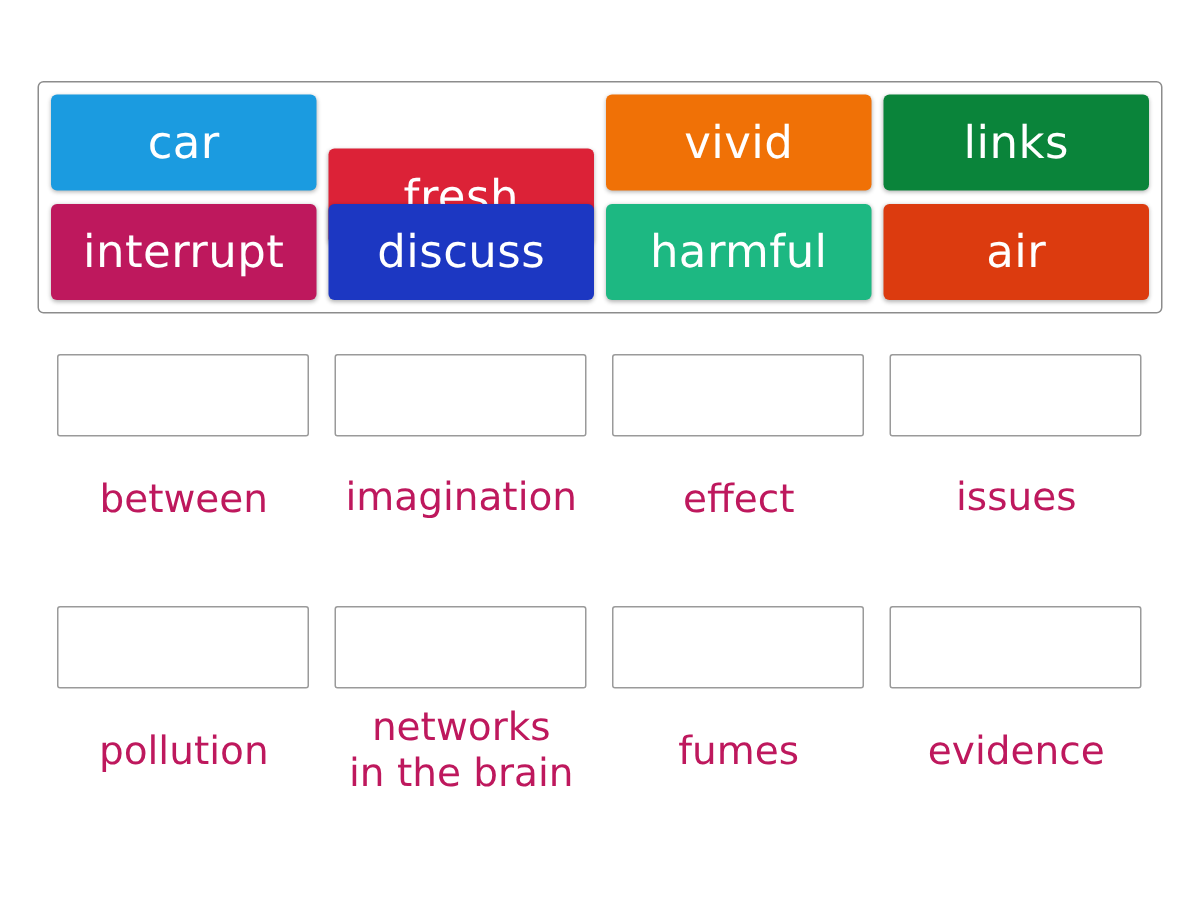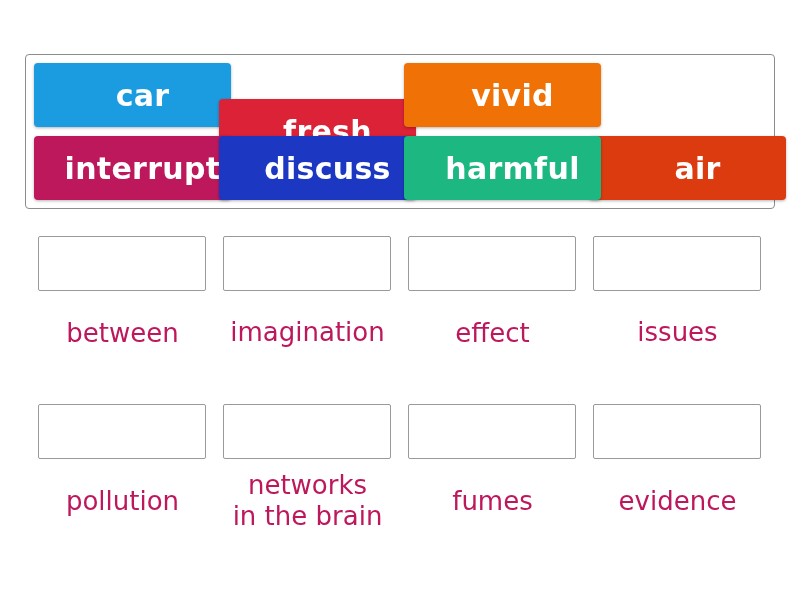--- a/index.html
+++ b/index.html
@@ -1,35 +1,36 @@
 <!DOCTYPE html>
 <html><head>
 <meta charset="utf-8">
 <style>
   html, body { margin:0; padding:0; }
   body { width:800px; height:600px; background:#ffffff; position:relative; overflow:hidden;
          font-family:"DejaVu Sans", "Liberation Sans", sans-serif; }
   .bank { position:absolute; left:25px; top:54px; width:750px; height:155px;
           border:1px solid #8c8c8c; border-radius:4px; box-sizing:border-box; background:#fff; }
   .tile { position:absolute; width:177px; height:64px; border-radius:4px;
-          color:#fff; font-weight:bold; font-size:30px; display:flex; align-items:center;
+          color:#fff; font-weight:normal; font-size:30px; display:flex; align-items:center;
           justify-content:center; box-shadow:0 1px 3px rgba(0,0,0,0.3); cursor:grab;
-          letter-spacing:0.3px;padding-left:20px; }
+          letter-spacing:0.3px; }
   .slot { position:absolute; width:168px; height:55px; border:1px solid #9a9a9a;
           border-radius:2px; box-sizing:border-box; background:#fff; }
   .label { position:absolute; width:185px; text-align:center; color:#be185d;
            font-size:26px; line-height:31px; }
 </style>
 </head>
 <body>
 
 <div class="bank">
   <div class="tile" style="left:8px;top:8px;background:#1b9be0;">car</div>
   <div class="tile" style="left:193px;top:8px;background:#dc2237;margin-top:36px;">fresh</div>
   <div class="tile" style="left:378px;top:8px;background:#f07106;text-align:right;">vivid</div>
+  <div class="tile" style="left:563px;top:8px;background:#0a843a;">links</div>
   <div class="tile" style="left:8px;top:81px;background:#be185d;">interrupt</div>
   <div class="tile" style="left:193px;top:81px;background:#1c37c2;">discuss</div>
   <div class="tile" style="left:563px;top:81px;background:#dc3b0f;">air</div>
   <div class="tile" style="left:378px;top:81px;background:#1db882;">harmful</div>
 </div>
 
 <div class="slot" style="left:38px;top:236px;"></div>
 <div class="slot" style="left:223px;top:236px;"></div>
 <div class="slot" style="left:408px;top:236px;"></div>
 <div class="slot" style="left:593px;top:236px;"></div>

